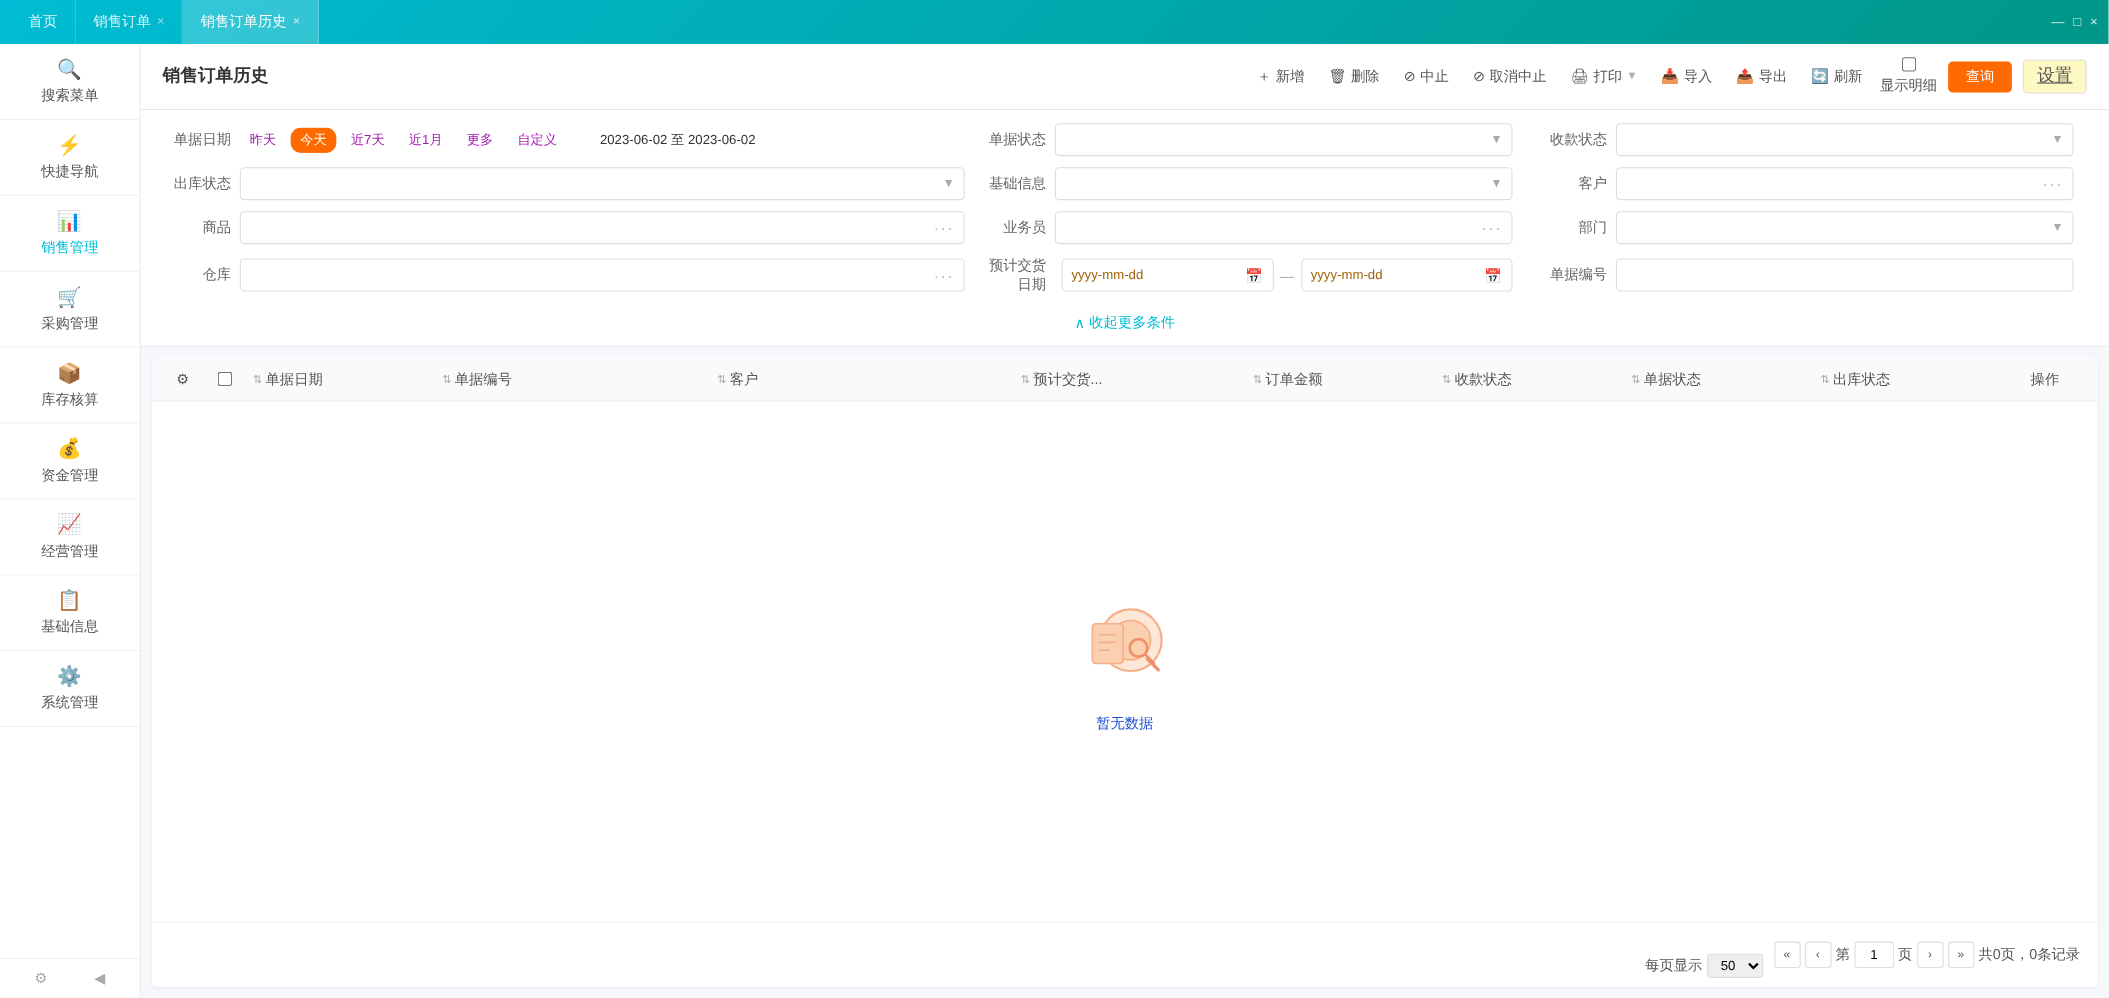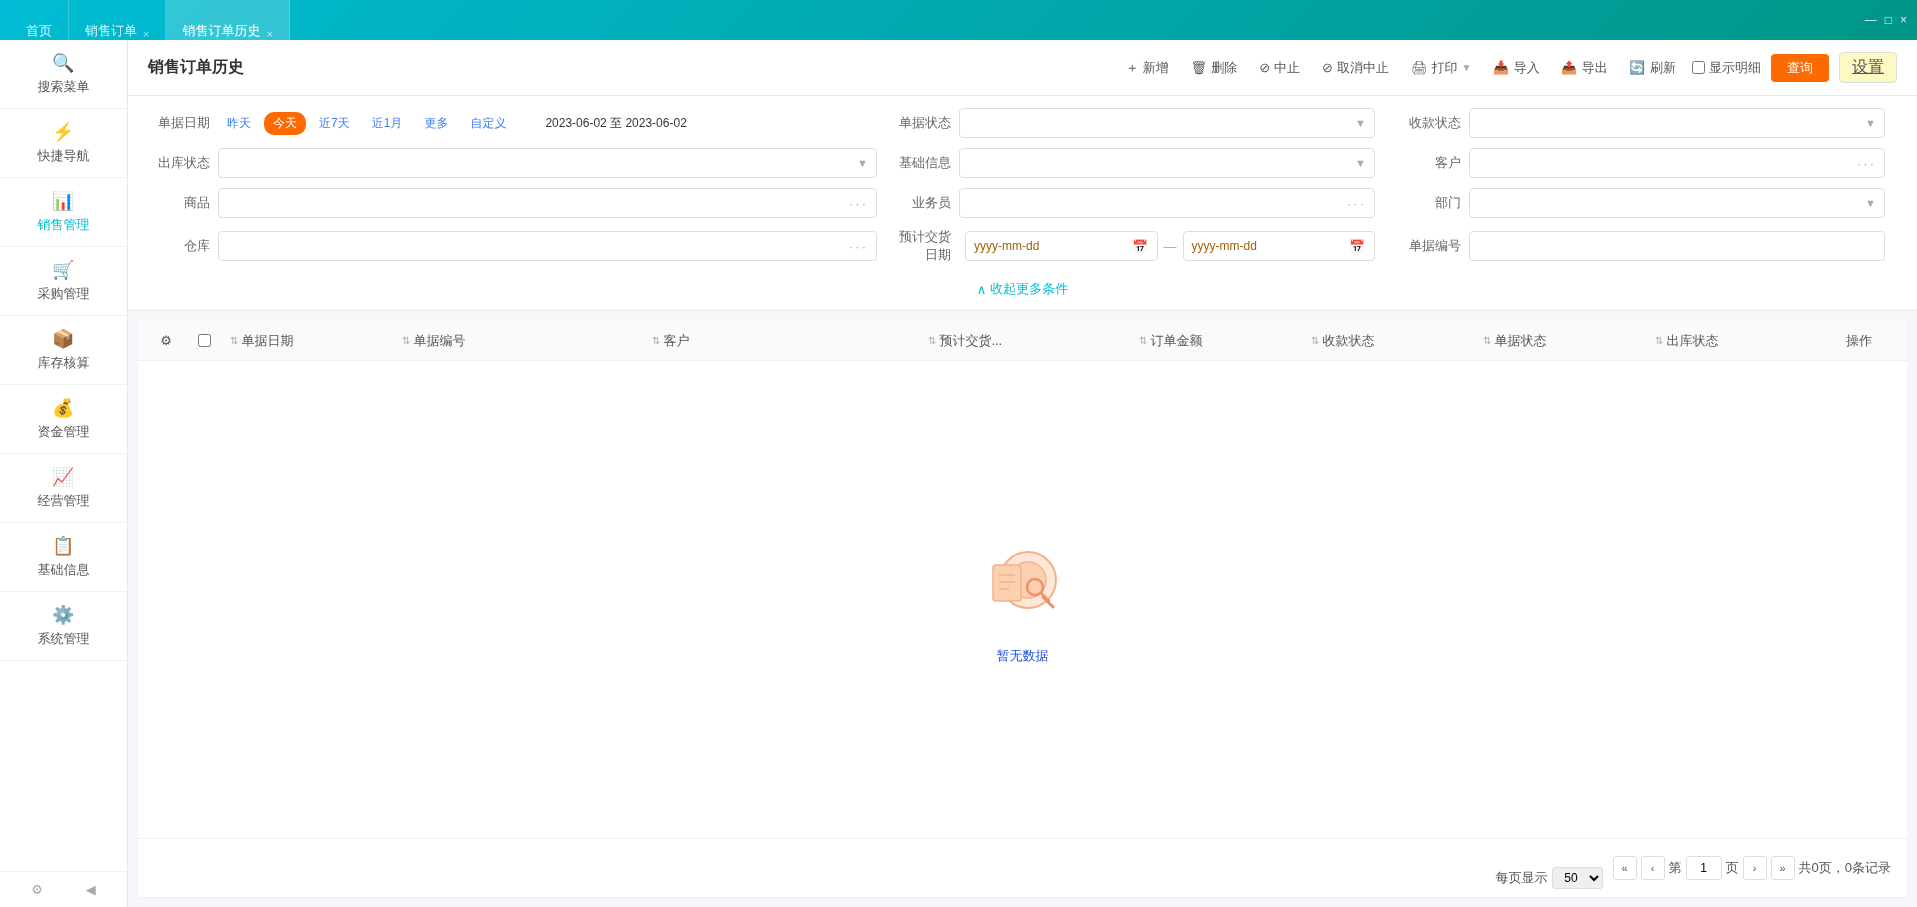--- a/index.html
+++ b/index.html
@@ -13,21 +13,21 @@
       align-items: center;
       padding: 0 10px;
       color: white;
       gap: 0;
       flex-shrink: 0;
     }
     .topbar-tab {
       height: 40px;
       padding: 0 16px;
       display: flex;
-      align-items: flex-end;
+      align-items: center;
       gap: 6px;
       cursor: pointer;
       font-size: 13px;
       color: rgba(255,255,255,0.85);
       border-right: 1px solid rgba(255,255,255,0.2);
     }
     .topbar-tab.active {
       background: rgba(255,255,255,0.2);
       color: white;
     }
@@ -127,21 +127,21 @@
     .toolbar-btn-setting {
       background: #fef9c3;
       color: #555;
       border: 1px solid #ddd;
       padding: 4px 12px;
       border-radius: 4px;
       cursor: pointer;
       font-size: 16px;
       text-decoration: underline;
     }
-    .checkbox-display { display: flex; align-items: center; gap: 4px; font-size: 12px; color: #555; }
+    .checkbox-display { display: flex; align-items: center; gap: 4px; font-size: 12px; color: #555; flex-direction: column; }
     .checkbox-display input { cursor: pointer; }
 
     
     .filter-section {
       background: white;
       padding: 12px 20px;
       border-bottom: 1px solid #e8e8e8;
       flex-shrink: 0;
     }
     .filter-row {
@@ -181,21 +181,21 @@
       align-items: center;
       gap: 6px;
       flex: 1;
     }
     .date-tabs { display: flex; gap: 4px; align-items: center; }
     .date-tab {
       padding: 2px 8px;
       border-radius: 10px;
       font-size: 12px;
       cursor: pointer;
-      color: #3b82f6;
+      color: #a21caf;
       border: 1px solid transparent;
     }
     .date-tab.active {
       background: #ff6a00;
       color: white;
     }
     .date-range-text { font-size: 12px; color: #333; margin-left: 24px; }
 
     .collapse-row {
       display: flex;

